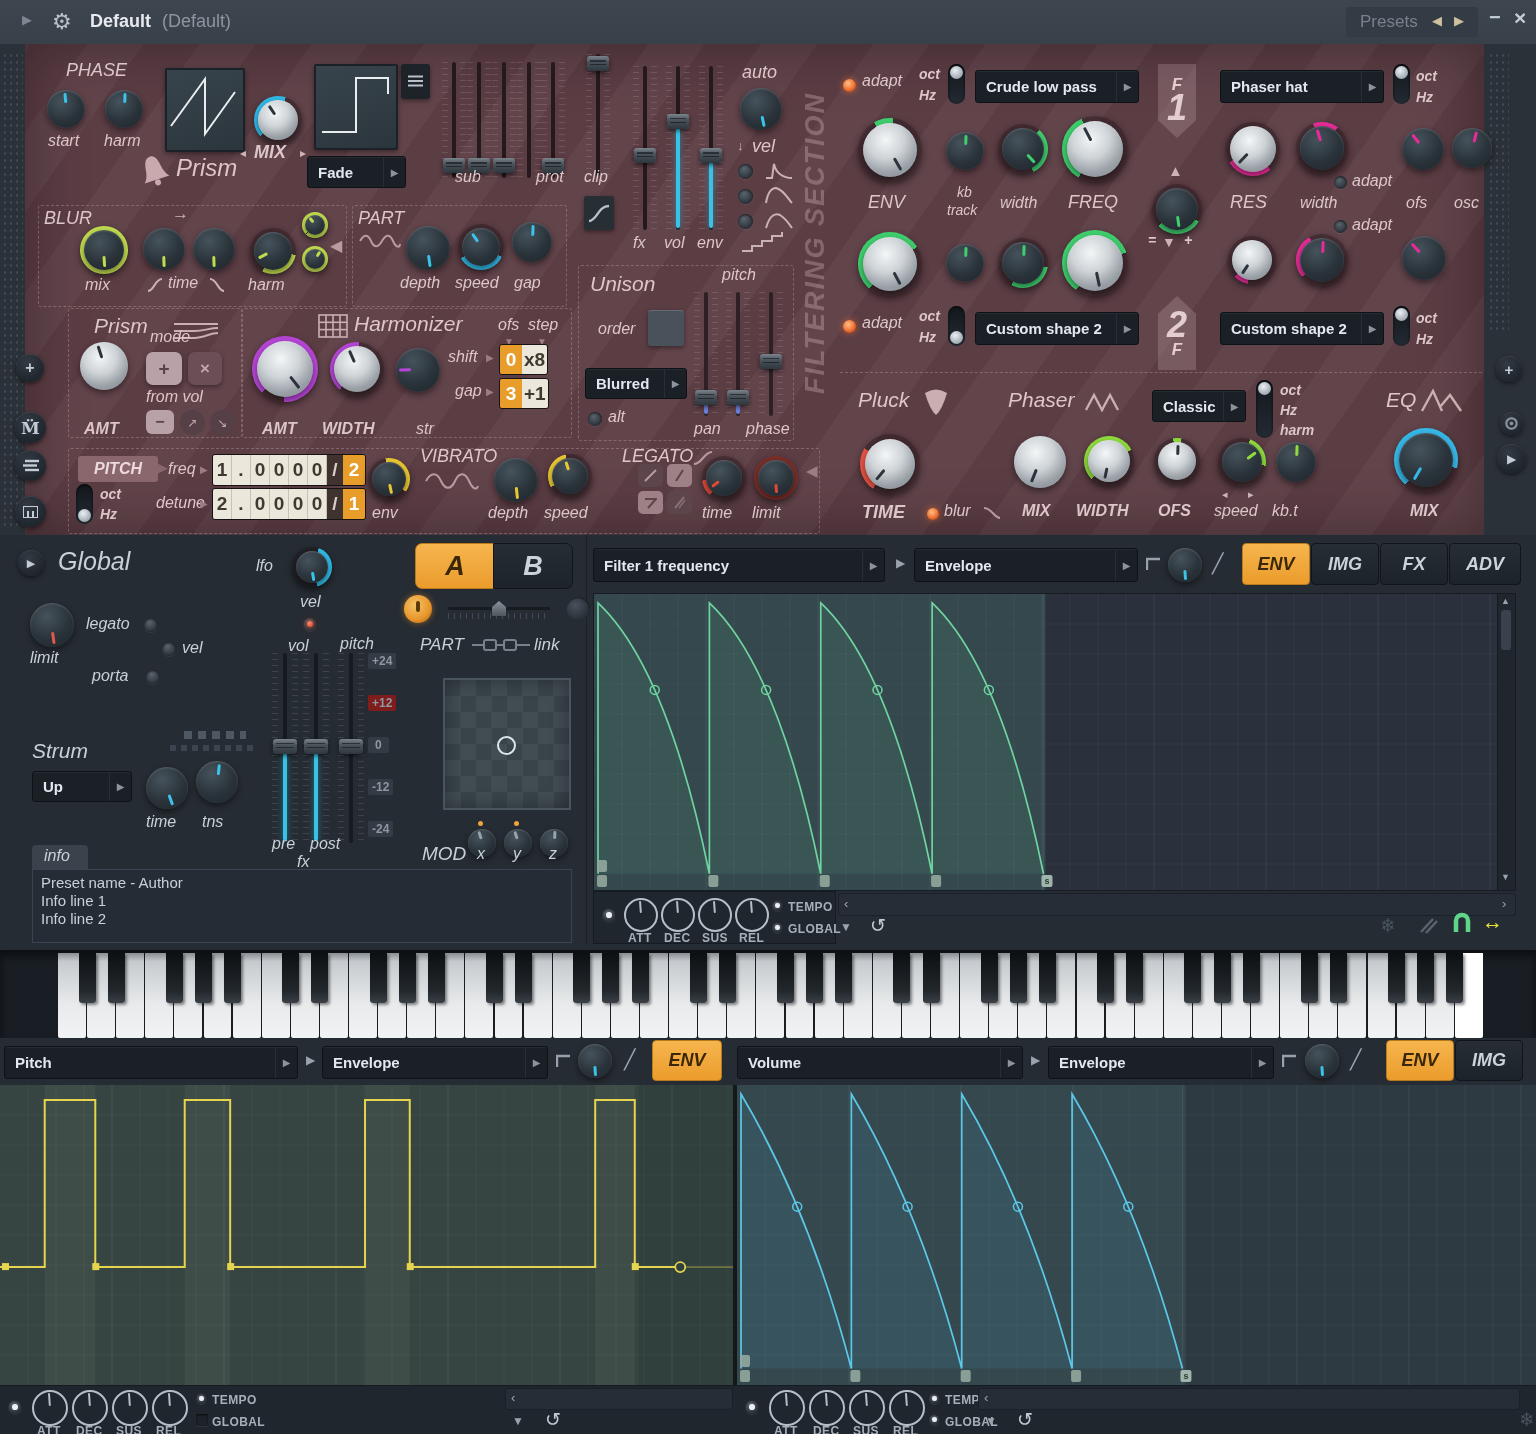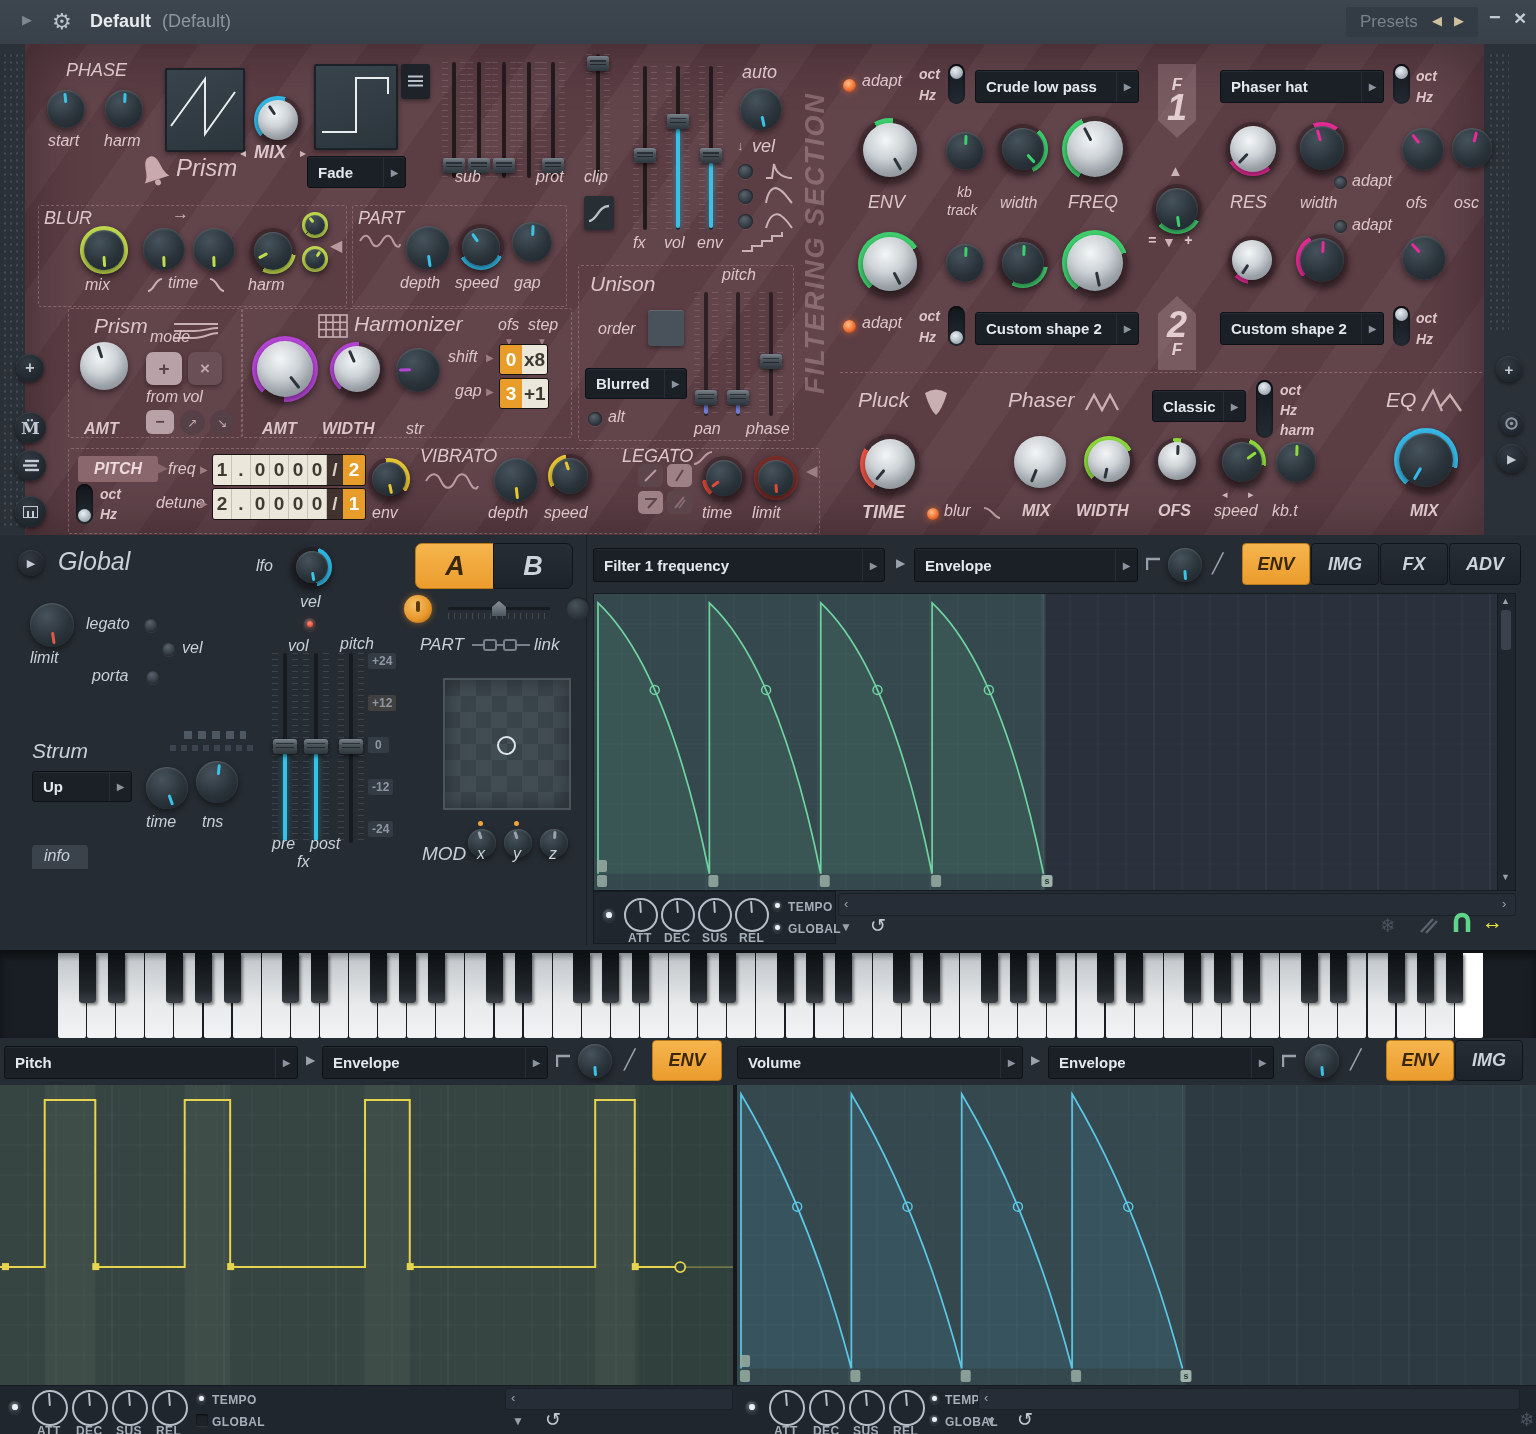--- a/index.html
+++ b/index.html
@@ -428,21 +428,21 @@
             <i class="tick"></i>
           </div>
         </div>
       </div>
     <span class="lb" style="left:322px;top:376px;font-weight:bold;">WIDTH</span>
     <div class="knob" style="left:396px;top:304px;width:44px;height:44px;">
         <div class="rot" style="--rot:-92deg;--tc:#b645d6">
           <i class="tick"></i>
         </div>
       </div>
-    <span class="lb" style="left:406px;top:376px;">str</span>
+    <span class="lb" style="left:416px;top:376px;">str</span>
     <span class="lb" style="left:448px;top:304px;">shift</span>
     <span class="glyph" style="left:486px;top:308px;font-size:10px;color:#9d7c82;">▶</span>
     <div class="vb" style="left:499px;top:300px;height:29px;">
       <span class="c hot">0</span>
       <span class="c" style="border-right:none;">x8</span>
     </div>
     <span class="lb" style="left:455px;top:338px;">gap</span>
     <span class="glyph" style="left:486px;top:342px;font-size:10px;color:#9d7c82;">▶</span>
     <div class="vb" style="left:499px;top:334px;height:29px;">
       <span class="c hot">3</span>
@@ -855,21 +855,21 @@
         <div class="tr"></div>
         <div class="fill" style="top:100px;bottom:2px;"></div>
         <div class="hd" style="top:86px;"></div>
       </div>
     <div class="vsl" style="left:338px;top:118px;height:190px;">
         <div class="tk"></div>
         <div class="tr"></div>
         <div class="hd" style="top:86px;"></div>
       </div>
     <span class="abs" style="left:368px;top:118px;font-size:12px;font-weight:bold;color:#8e97a1;background:#333b45;border-radius:2px;padding:1px 4px;">+24</span>
-    <span class="abs" style="left:368px;top:160px;font-size:12px;font-weight:bold;color:#8e97a1;background:#404040;border-radius:2px;padding:1px 4px;">+12</span>
+    <span class="abs" style="left:368px;top:160px;font-size:12px;font-weight:bold;color:#8e97a1;background:#7f1d1d;border-radius:2px;padding:1px 4px;">+12</span>
     <span class="abs" style="left:368px;top:202px;font-size:12px;font-weight:bold;color:#8e97a1;background:#333b45;border-radius:2px;padding:1px 7px;">0</span>
     <span class="abs" style="left:368px;top:244px;font-size:12px;font-weight:bold;color:#8e97a1;background:#333b45;border-radius:2px;padding:1px 4px;">-12</span>
     <span class="abs" style="left:368px;top:286px;font-size:12px;font-weight:bold;color:#8e97a1;background:#333b45;border-radius:2px;padding:1px 4px;">-24</span>
     <span class="lb gl" style="left:272px;top:300px;">pre</span>
     <span class="lb gl" style="left:310px;top:300px;">post</span>
     <span class="lb gl" style="left:297px;top:318px;">fx</span>
 
     <span class="lb gl" style="left:32px;top:204px;font-size:21px;">Strum</span>
     <div class="dd" style="left:32px;top:236px;width:98px;height:29px;">
         <b>Up</b>
@@ -929,20 +929,25 @@
           <i class="tick"></i>
         </div>
       </div>
     <span class="lb gl" style="left:422px;top:308px;font-size:19px;">MOD</span>
     <span class="lb gl" style="left:477px;top:310px;">x</span>
     <span class="lb gl" style="left:513px;top:310px;">y</span>
     <span class="lb gl" style="left:549px;top:310px;">z</span>
 
     <div class="abs" style="left:32px;top:310px;width:56px;height:24px;background:#3a424b;border-radius:4px 4px 0 0;">
       <span class="lb gl" style="left:12px;top:2px;">info</span>
+    </div>
+    <div class="abs" style="left:32px;top:334px;width:538px;height:72px;background:#252c36;border:1px solid #3a4350;">
+      <div class="abs" style="left:8px;top:4px;font-size:15px;color:#c9d0d7;">Preset name - Author</div>
+      <div class="abs" style="left:8px;top:22px;font-size:15px;color:#c9d0d7;">Info line 1</div>
+      <div class="abs" style="left:8px;top:40px;font-size:15px;color:#c9d0d7;">Info line 2</div>
     </div>
   </div>
 
   <div class="dd" style="left:593px;top:548px;width:290px;height:32px;">
       <b>Filter 1 frequency</b>
       <span class="arr">▶</span>
     </div>
   <span class="gglyph" style="left:896px;top:556px;font-size:12px;">▶</span>
   <div class="dd" style="left:914px;top:548px;width:222px;height:32px;">
       <b>Envelope</b>

